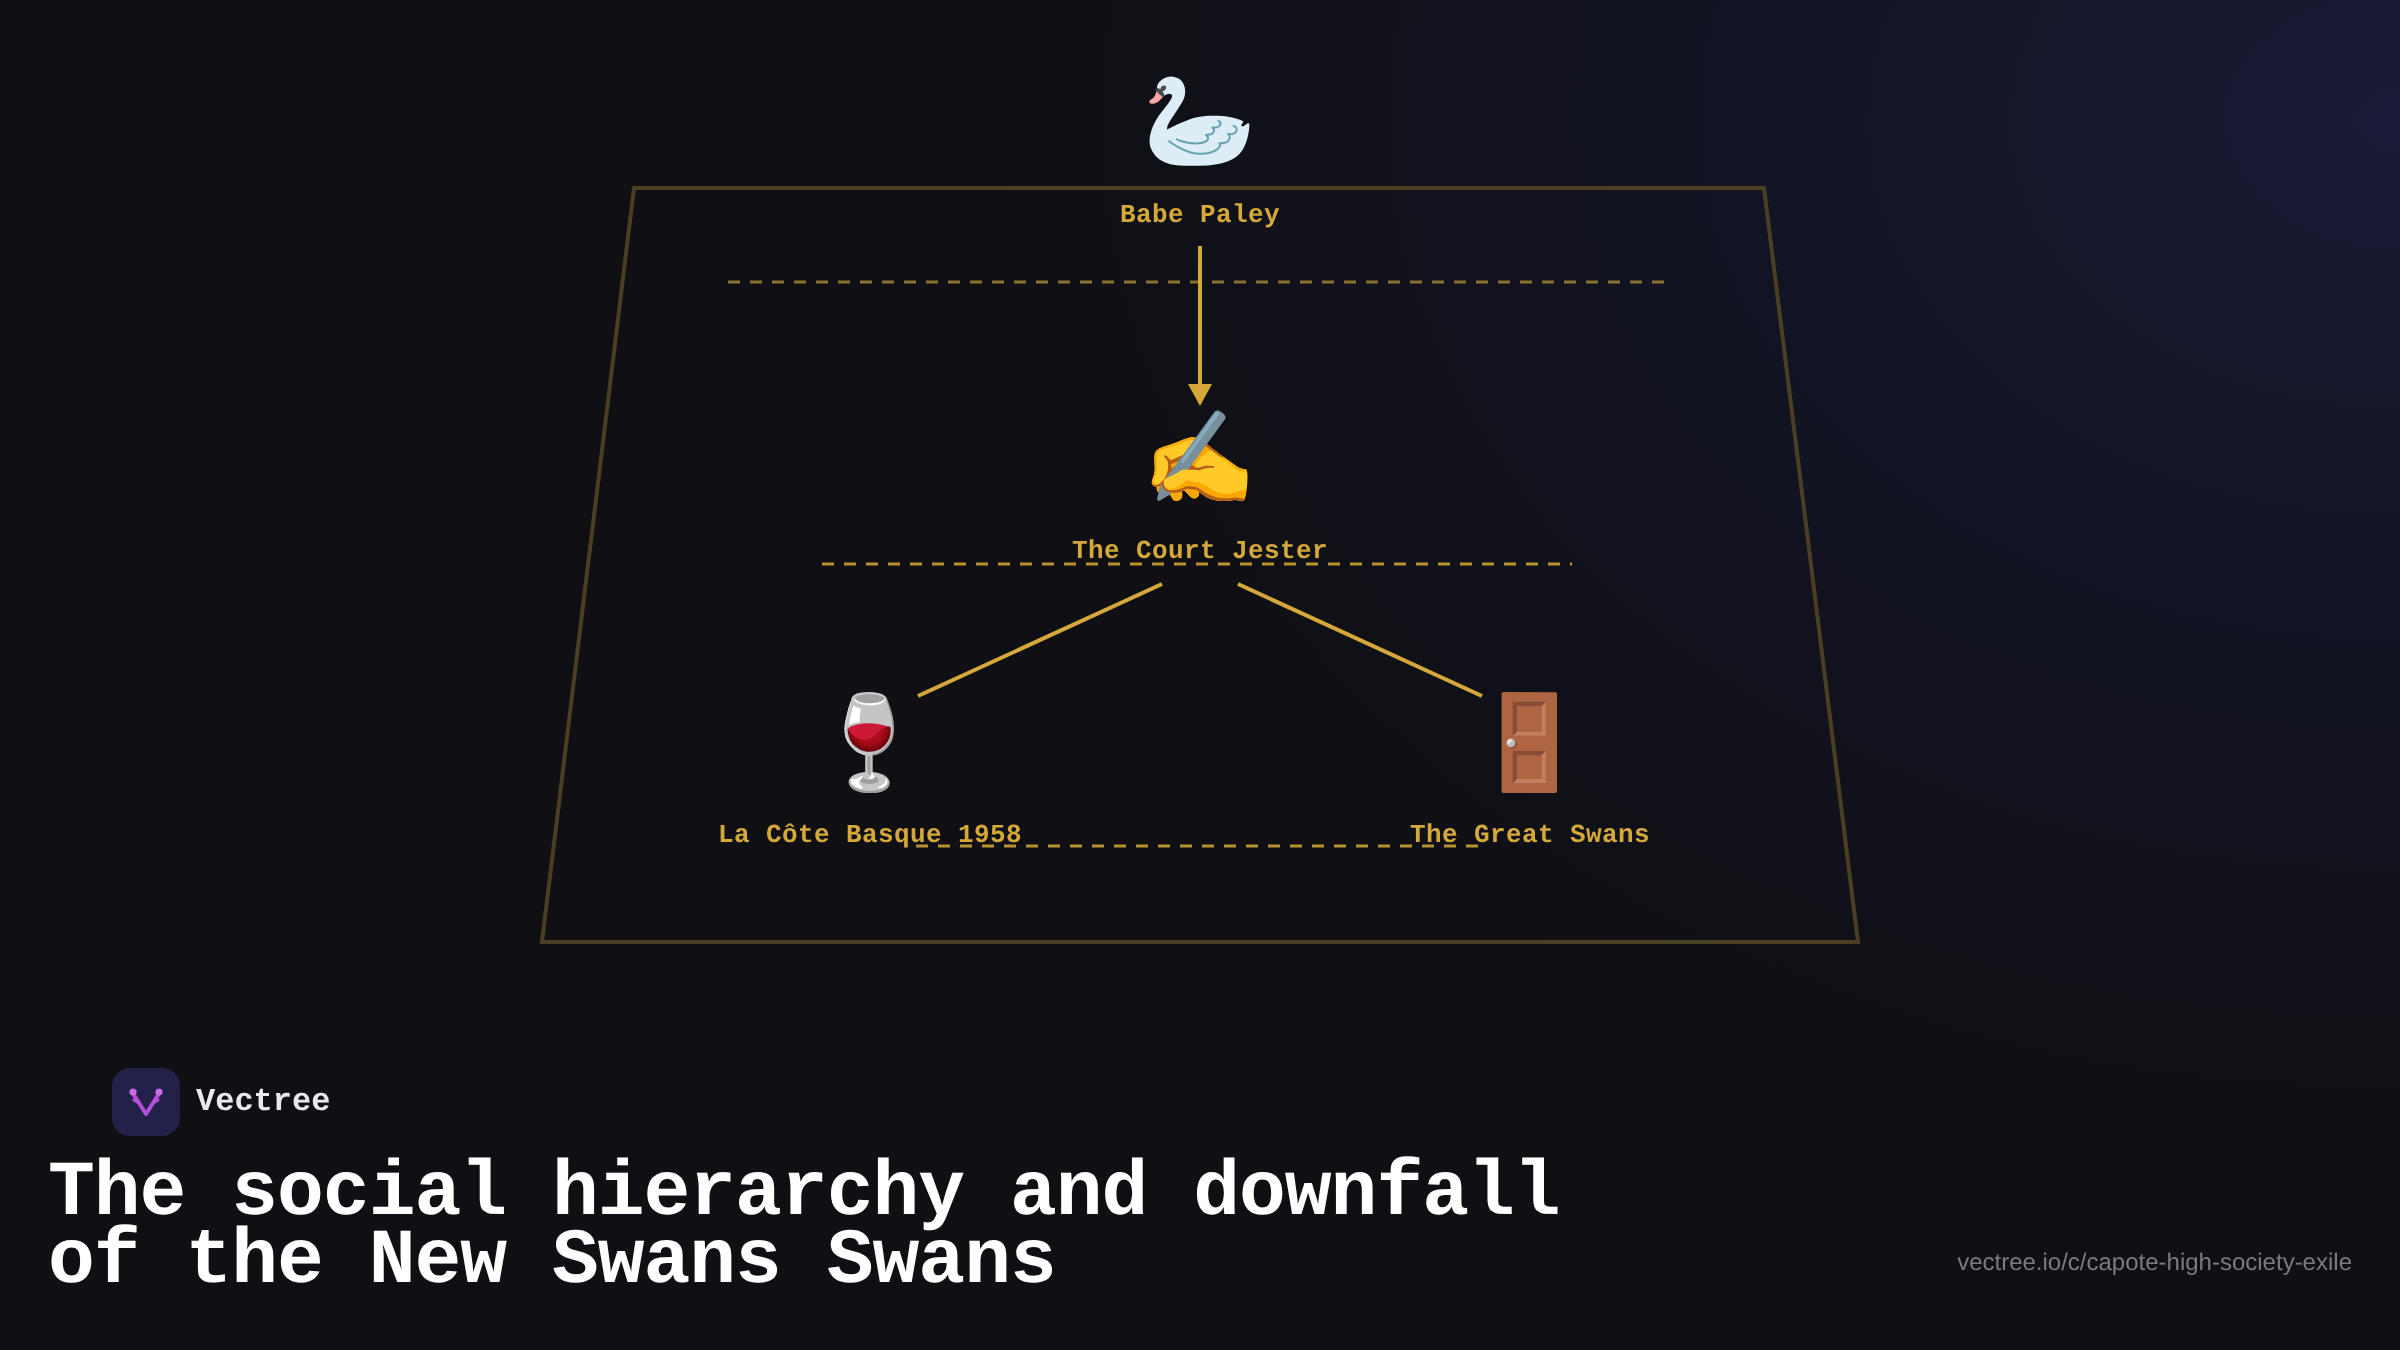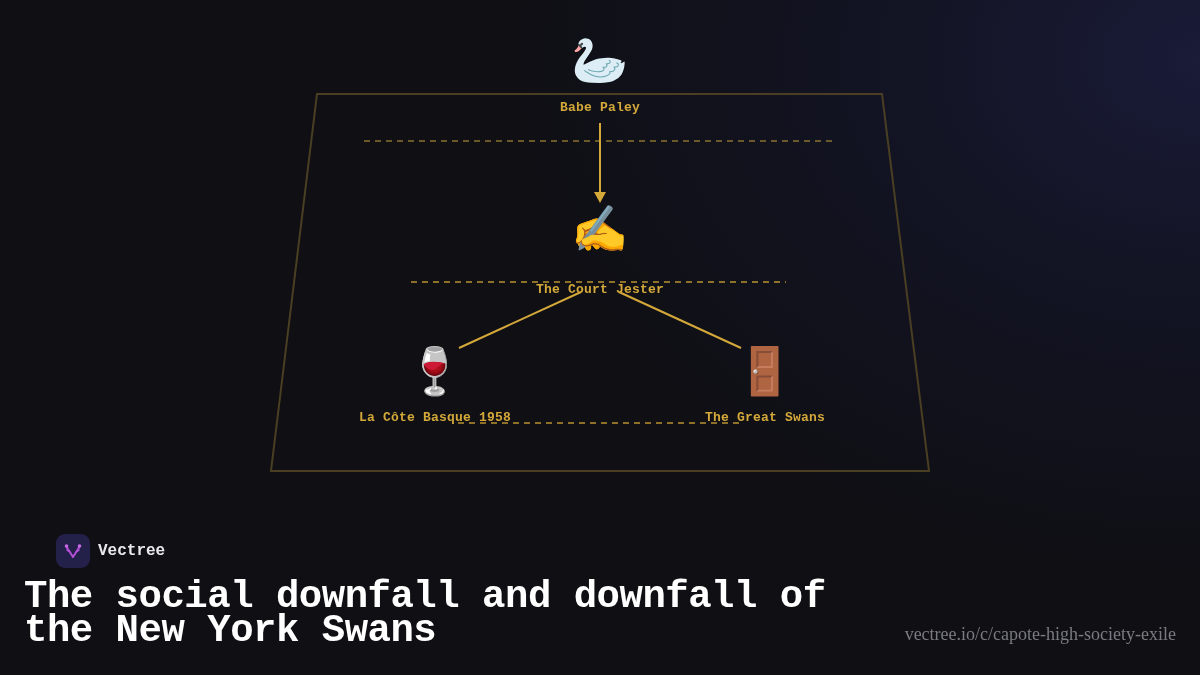--- a/index.html
+++ b/index.html
@@ -86,22 +86,22 @@
       font-weight: bold;
       line-height: 34px;
       font-family: "Liberation Mono", "DejaVu Sans Mono", monospace;
       letter-spacing: -0.5px;
     }
     .url {
       position: absolute;
       right: 24px;
       top: 624px;
       color: #7a7a82;
-      font-size: 18px;
-      font-family: Liberation Serif, serif;
+      font-size: 12px;
+      font-family: Liberation Sans, sans-serif;
     }
   </style>
 </head>
 <body>
 
 <div class="bg-glow"></div>
 
 <div class="stage">
   <svg class="diagram" viewBox="0 0 1200 675">
 
@@ -118,21 +118,21 @@
     <line x1="619" y1="292" x2="741" y2="348" stroke="#d4a93a" stroke-width="2"></line>
   </svg>
 
   <div class="node" style="left:600px; top:37px;">
     <span class="emoji">🦢</span>
     <span class="label" style="margin-top:9px;">Babe Paley</span>
   </div>
 
   <div class="node" style="left:600px; top:206px;">
     <span class="emoji">✍️</span>
-    <span class="label" style="margin-top:22px;">The Court Jester</span>
+    <span class="label" style="margin-top:8px;">The Court Jester</span>
   </div>
 
   <div class="node" style="left:435px; top:348px;">
     <span class="emoji">🍷</span>
     <span class="label" style="margin-top:8px;">La Côte Basque 1958</span>
   </div>
 
   <div class="node" style="left:765px; top:348px;">
     <span class="emoji">🚪</span>
     <span class="label" style="margin-top:8px;">The Great Swans</span>
@@ -144,15 +144,15 @@
     <svg width="22" height="22" viewBox="0 0 22 22">
       <path d="M4 6 L11 17 L18 6" fill="none" stroke="#b44fd8" stroke-width="2" stroke-linecap="round" stroke-linejoin="round"></path>
       <path d="M7.5 11.5 L5 10 M14.5 11.5 L17 10" stroke="#b44fd8" stroke-width="1.6" stroke-linecap="round"></path>
       <circle cx="4.5" cy="6" r="1.8" fill="#c86ae6"></circle>
       <circle cx="17.5" cy="6" r="1.8" fill="#c86ae6"></circle>
     </svg>
   </div>
   <span class="brand-name">Vectree</span>
 </div>
 
-<div class="title">The social downfall and downfall of the New York Swans</div>
+<div class="title">The social hierarchy and downfall of the New Swans Swans</div>
 
 <div class="url">vectree.io/c/capote-high-society-exile</div>
 
 </body></html>

